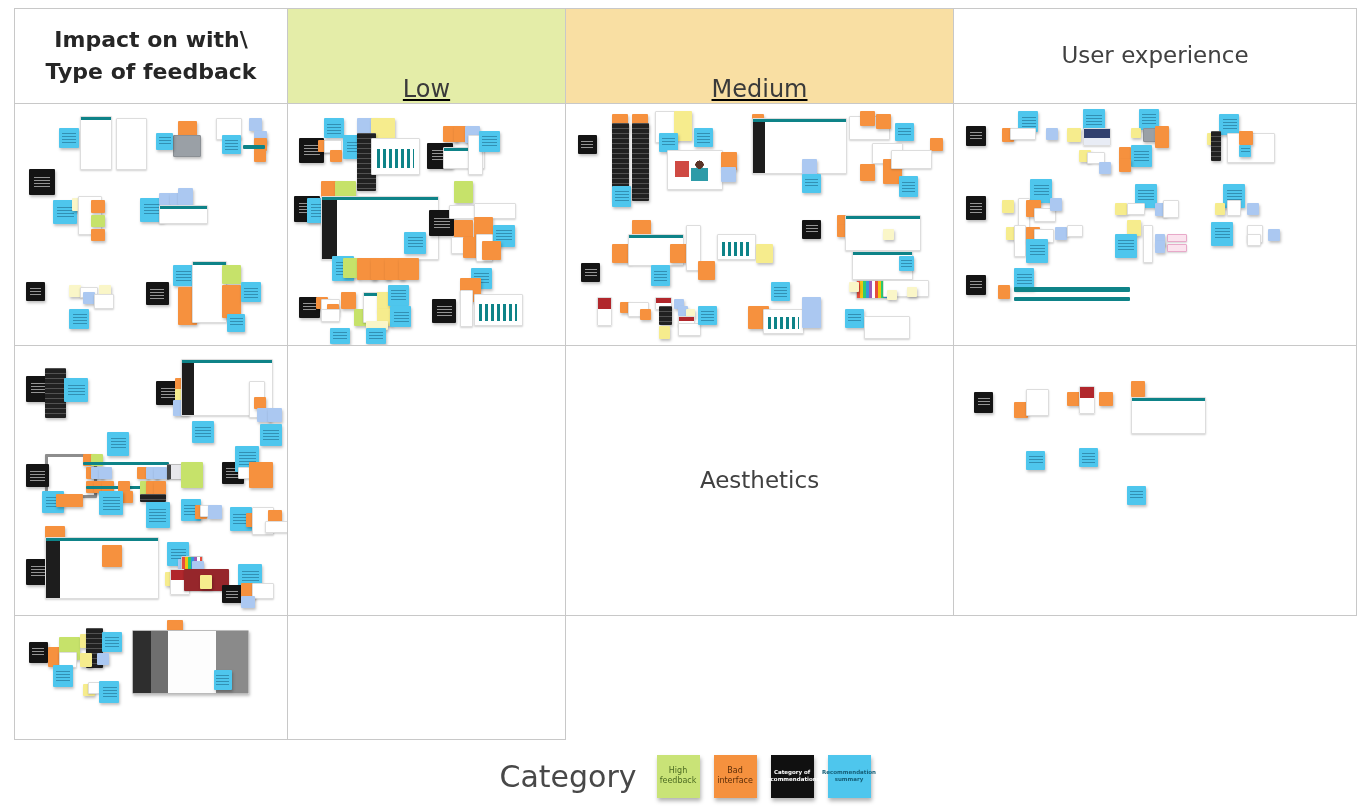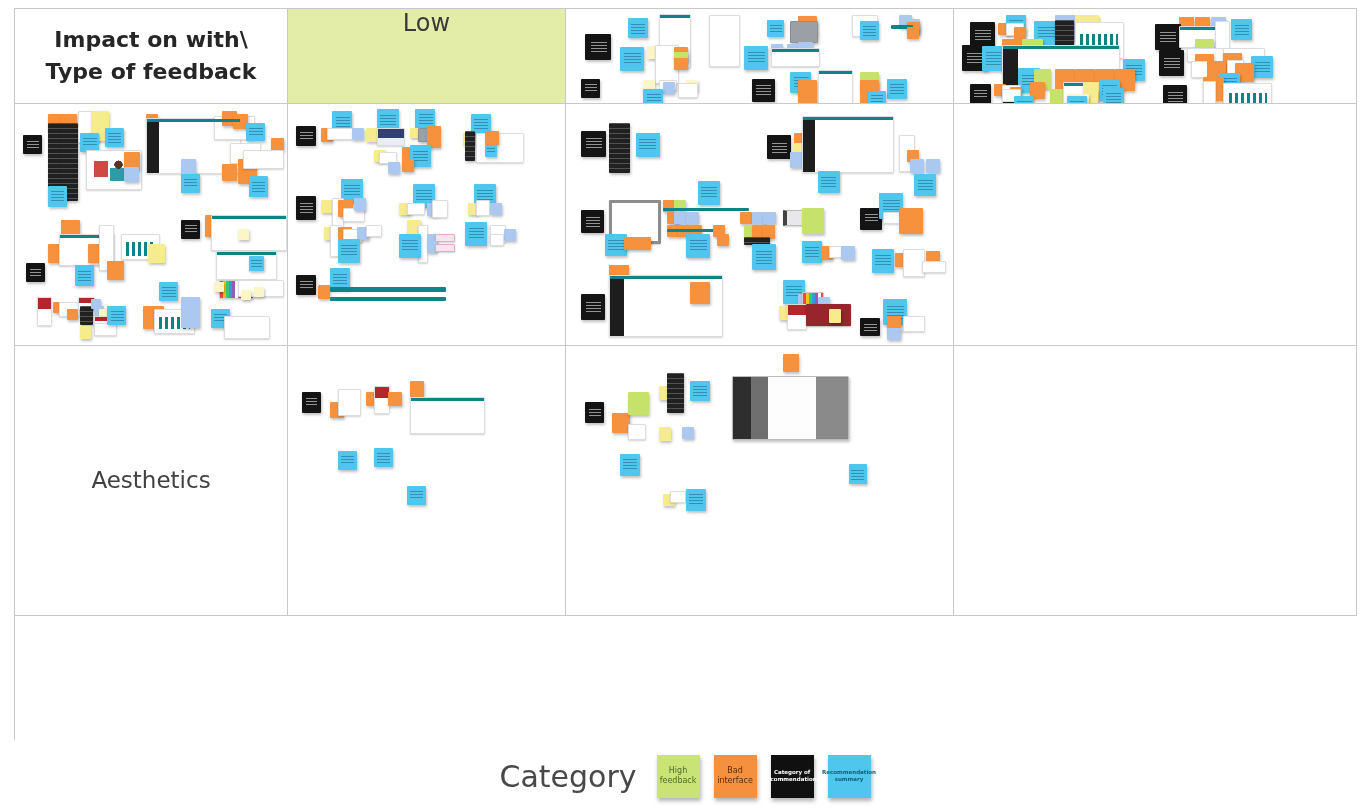--- a/index.html
+++ b/index.html
@@ -6,21 +6,21 @@
     font-family:"DejaVu Sans","Liberation Sans",sans-serif;}
   .board{position:relative;width:1370px;height:812px;background:#fff;}
   .grid{position:absolute;left:14px;top:8px;display:grid;
     grid-template-columns:273px 278px 388px 403px;
     grid-template-rows:95px 242px 270px 124px;
     border-top:1px solid var(--border);border-left:1px solid var(--border);}
   .cell{border-right:1px solid var(--border);border-bottom:1px solid var(--border);
     position:relative;box-sizing:border-box;background:#fff;}
   .corner{display:flex;align-items:center;justify-content:center;text-align:center;}
   .corner-text{font-weight:bold;font-size:22px;line-height:1.45;color:#262626;}
-  .colhead{display:flex;align-items:flex-start;justify-content:center;}
+  .colhead{display:flex;align-items:flex-end;justify-content:center;text-decoration:underline;}
   .colhead span{font-size:24px;color:#3a3a3a;}
   .rowhead{display:flex;align-items:center;justify-content:center;text-align:center;padding:0 10px;}
   .rowhead span{font-size:23px;line-height:1.65;color:#414141;}
   .canvas{overflow:hidden;}
 
   
   .it{position:absolute;border-radius:1px;box-shadow:1px 2px 3px rgba(0,0,0,.25);}
   .bl::after{content:"";position:absolute;left:16%;right:14%;top:26%;bottom:24%;
     background:repeating-linear-gradient(to bottom,rgba(8,62,92,.4) 0 1px,transparent 1px 3px);}
   .bk::after{content:"";position:absolute;left:20%;right:18%;top:30%;bottom:28%;
@@ -64,21 +64,27 @@
 
     <div class="cell corner">
       <div class="corner-text">
         <span>Impact on with\</span><br>
         <span>Type of feedback</span>
       </div>
     </div>
     <div class="cell colhead" style="background: rgb(228, 237, 168);">
       <span>Low</span>
     </div>
-
+    <div class="cell colhead" style="background: rgb(249, 223, 163);">
+      <span>Medium</span>
+    </div>
+
+    <div class="cell rowhead">
+      <span>User experience</span>
+    </div>
     <div class="cell canvas">
         <div class="it bl" style="left: 16%; top: 10%; width: 20px; height: 20px; background: rgb(78, 198, 237);"></div>
         <div class="it sht" style="left: 24%; top: 5%; width: 30px; height: 52px;"></div>
         <div class="it sh" style="left: 37%; top: 6%; width: 29px; height: 50px;"></div>
         <div class="it or" style="left: 60%; top: 7%; width: 19px; height: 21px; background: rgb(246, 145, 62);"></div>
         <div class="it shg" style="left: 58%; top: 13%; width: 26px; height: 20px;"></div>
         <div class="it bl" style="left: 52%; top: 12%; width: 17px; height: 17px; background: rgb(78, 198, 237);"></div>
         <div class="it sh" style="left: 74%; top: 6%; width: 24px; height: 20px;"></div>
         <div class="it la" style="left: 86%; top: 6%; width: 13px; height: 13px; background: rgb(171, 200, 241);"></div>
         <div class="it la" style="left: 88%; top: 11%; width: 13px; height: 13px; background: rgb(171, 200, 241);"></div>

